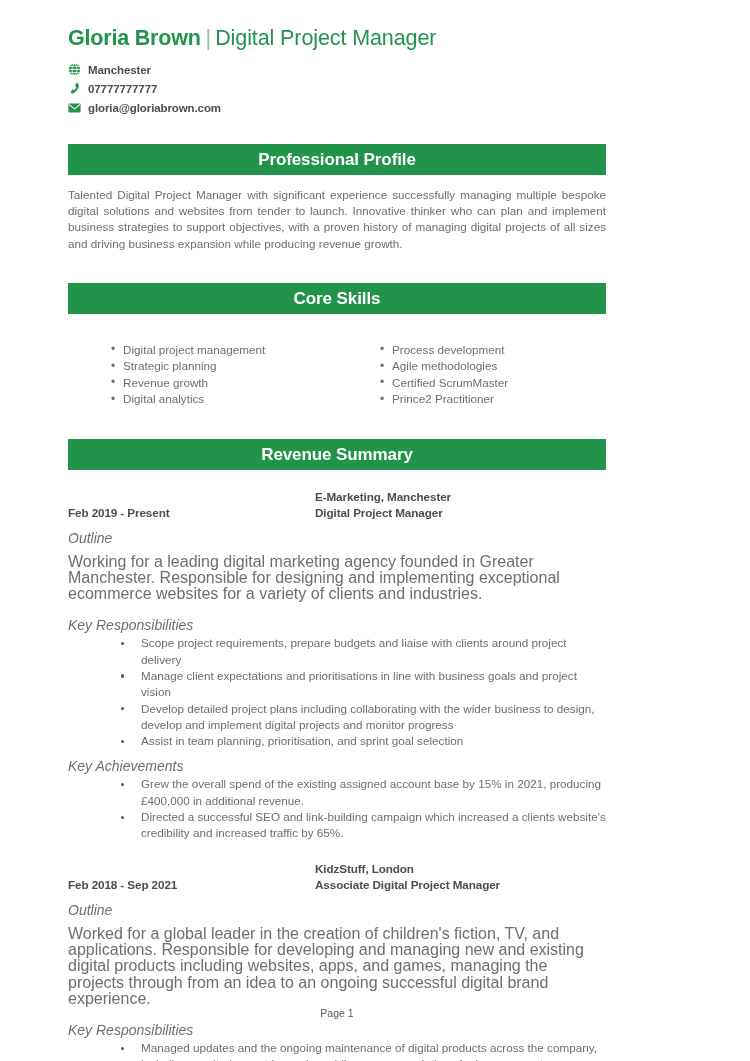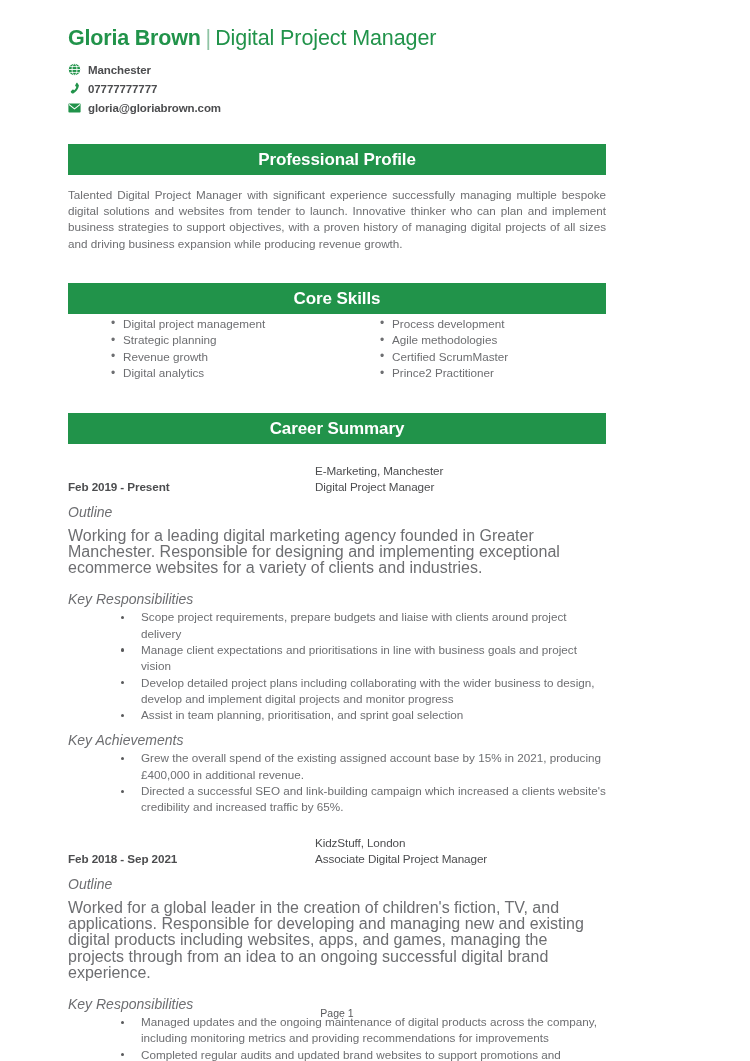--- a/index.html
+++ b/index.html
@@ -94,21 +94,21 @@
   
   .profile-text {
     font-size: 11.7px;
     line-height: 16.3px;
     text-align: justify;
     color: #6d6e71;
   }
 
   
   .skills-wrap {
-    margin-top: 2px;
+    margin-top: 28px;
     display: flex;
   }
   .skills-col {
     width: 50%;
     padding-left: 38px;
     box-sizing: border-box;
   }
   .skills-col ul {
     margin: 0;
     padding: 0 0 0 17px;
@@ -142,21 +142,21 @@
     font-size: 11.7px;
     font-weight: bold;
     color: #4c4d4f;
     line-height: 16px;
     letter-spacing: -0.1px;
   }
   .job-meta { flex: 1; }
   .job-company,
   .job-role {
     font-size: 11.7px;
-    font-weight: normal;
+    font-weight: bold;
     color: #4c4d4f;
     line-height: 16px;
     letter-spacing: -0.1px;
     padding-left: 22px;
   }
 
   .sub-label {
     font-style: italic;
     font-size: 14px;
     color: #6d6e71;
@@ -266,21 +266,21 @@
     <div class="skills-col">
       <ul>
         <li>Process development</li>
         <li>Agile methodologies</li>
         <li>Certified ScrumMaster</li>
         <li>Prince2 Practitioner</li>
       </ul>
     </div>
   </div>
 
-  <div class="section-bar sec-career">Career Summary</div>
+  <div class="section-bar sec-career">Revenue Summary</div>
 
   <div class="job">
     <div class="job-head">
       <div class="job-dates">Feb 2019 - Present</div>
       <div class="job-meta">
         <div class="job-company">E-Marketing, Manchester</div>
         <div class="job-role">Digital Project Manager</div>
       </div>
     </div>
 

